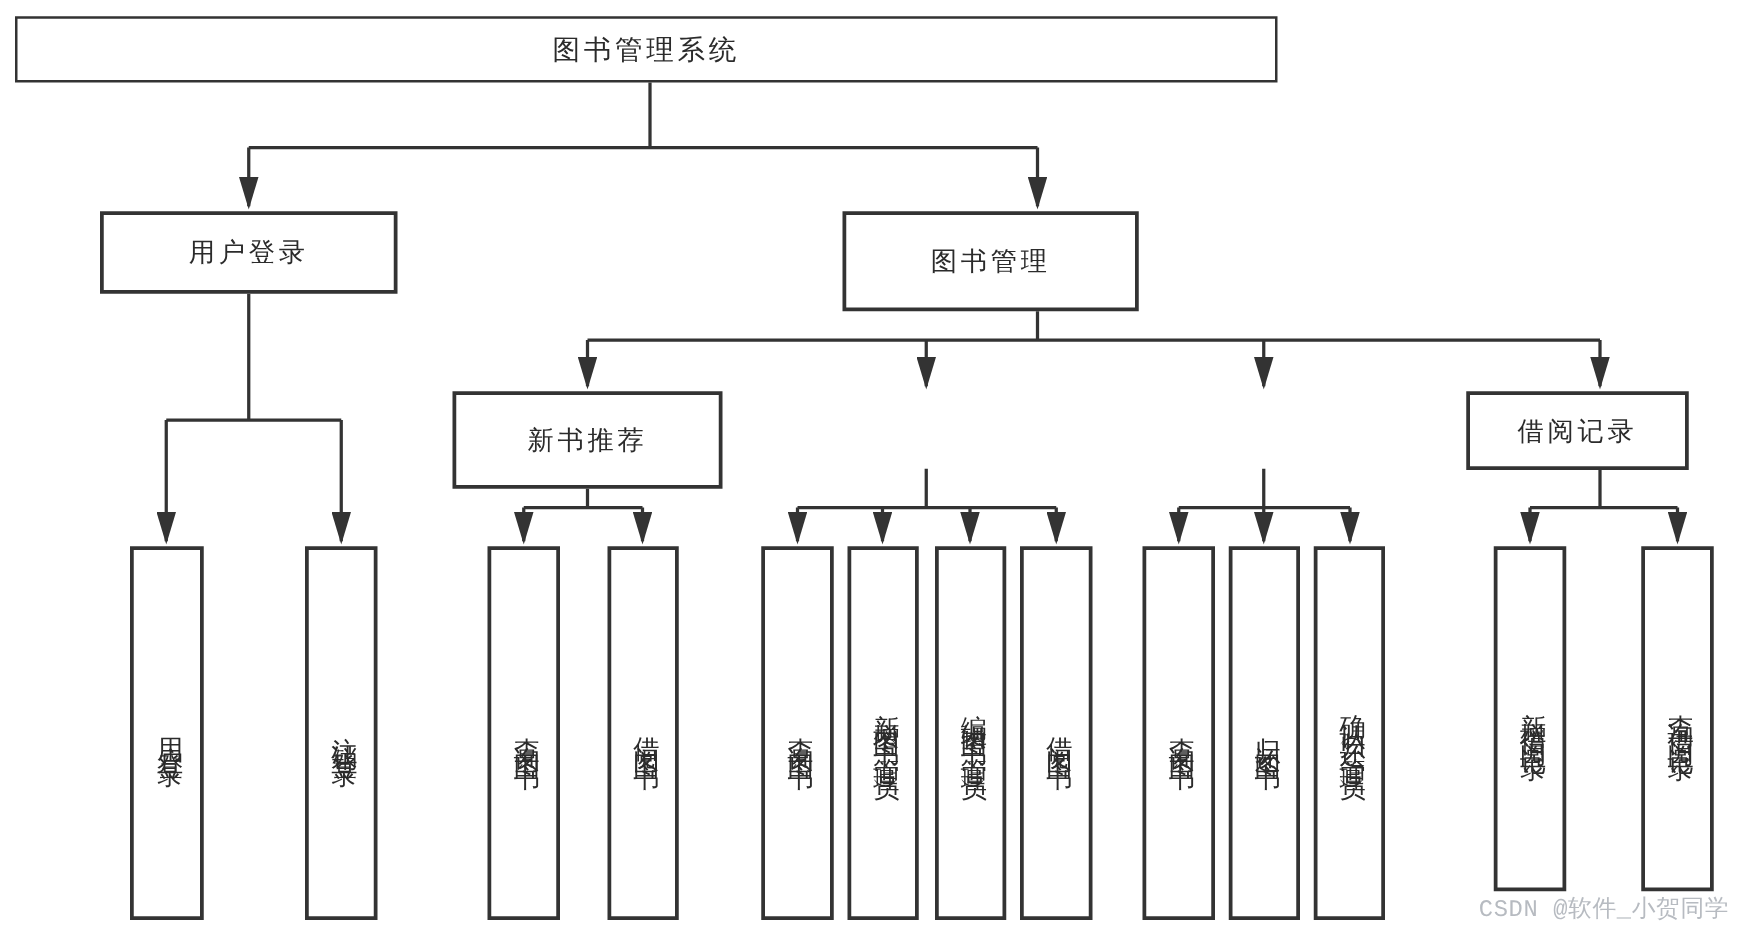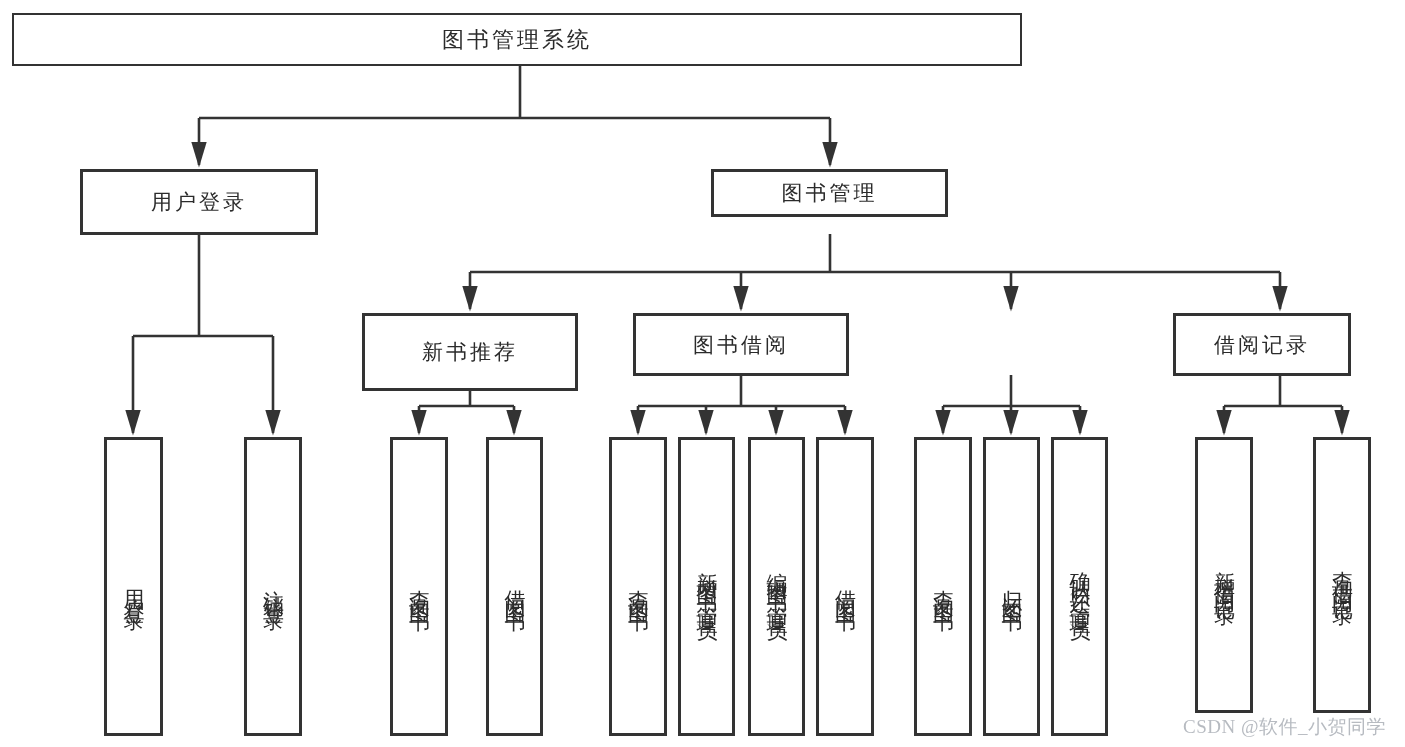--- a/index.html
+++ b/index.html
@@ -1,18 +1,18 @@
 <!DOCTYPE html>
 <html style="--line: #333333; --border: #333333; --text: #2b2b2b; --background: #ffffff; --watermark: #b7bbc1;"><head>
 <meta charset="utf-8">
 <style>
   html,body { margin:0; padding:0; background:#ffffff; }
   .canvas {
     position:relative; width:1405px; height:747px; background:var(--background,#ffffff);
-    font-family:Liberation Serif, serif; overflow:hidden;border-radius:31px;
+    font-family:Liberation Mono, monospace; overflow:hidden;border-radius:31px;
   }
   svg.connectors { position:absolute; left:0; top:0; z-index:1; }
   svg.connectors .bus  { fill:none; stroke:var(--line,#333333); stroke-width:2.6; }
   svg.connectors .drop { fill:none; stroke:var(--line,#333333); stroke-width:2.6; }
   svg.connectors marker path { fill:var(--line,#333333); stroke:none; }
 
   .hnode {
     position:absolute; z-index:2; box-sizing:border-box; background:#ffffff;
     border:3px solid var(--border,#333333);
     display:flex; align-items:center; justify-content:center;
@@ -92,24 +92,23 @@
     <g>
       <path class="bus" d="M1280,375 V406 M1224,406 H1342"></path>
       <line class="drop" x1="1224" y1="406" x2="1224" y2="433" marker-end="url(#arw)"></line>
       <line class="drop" x1="1342" y1="406" x2="1342" y2="433" marker-end="url(#arw)"></line>
     </g>
   </svg>
 
   <div class="hnode root" style="left:12px;top:13px;width:1010px;height:53px;">图书管理系统</div>
 
   <div class="hnode" style="left:80px;top:169px;width:238px;height:66px;">用户登录</div>
-  <div class="hnode" style="left:711px;top:169px;width:237px;height:48px;">图书管理</div>
+  <div class="hnode" style="left:674px;top:169px;width:237px;height:80px;">图书管理</div>
 
   <div class="hnode" style="left:362px;top:313px;width:216px;height:78px;">新书推荐</div>
-  <div class="hnode" style="left:633px;top:313px;width:216px;height:63px;">图书借阅</div>
   <div class="hnode" style="left:1173px;top:313px;width:178px;height:63px;">借阅记录</div>
 
   <div class="leaf" style="left:104px;top:437px;width:59px;height:299px;">
     <span class="vtext">用户登录</span>
     </div>
   <div class="leaf" style="left:244px;top:437px;width:58px;height:299px;">
     <span class="vtext">注销登录</span>
     </div>
 
   <div class="leaf" style="left:390px;top:437px;width:58px;height:299px;">

